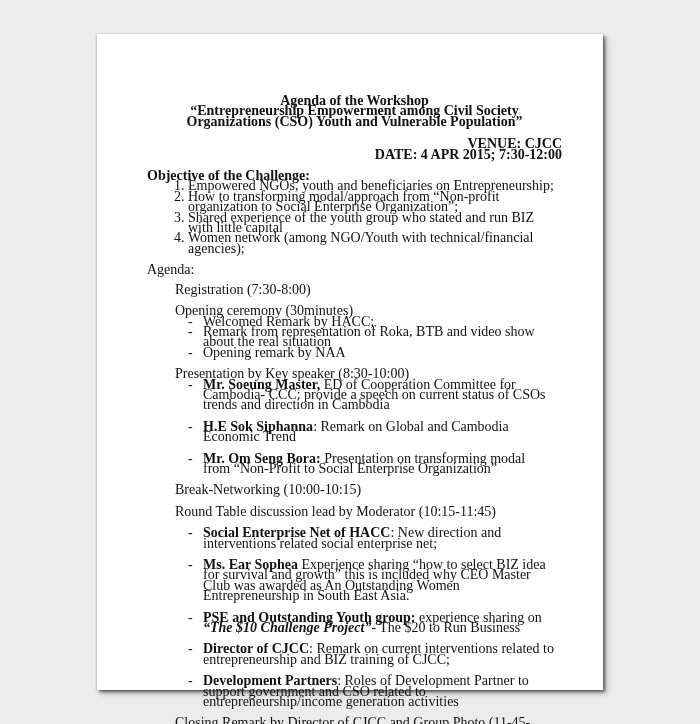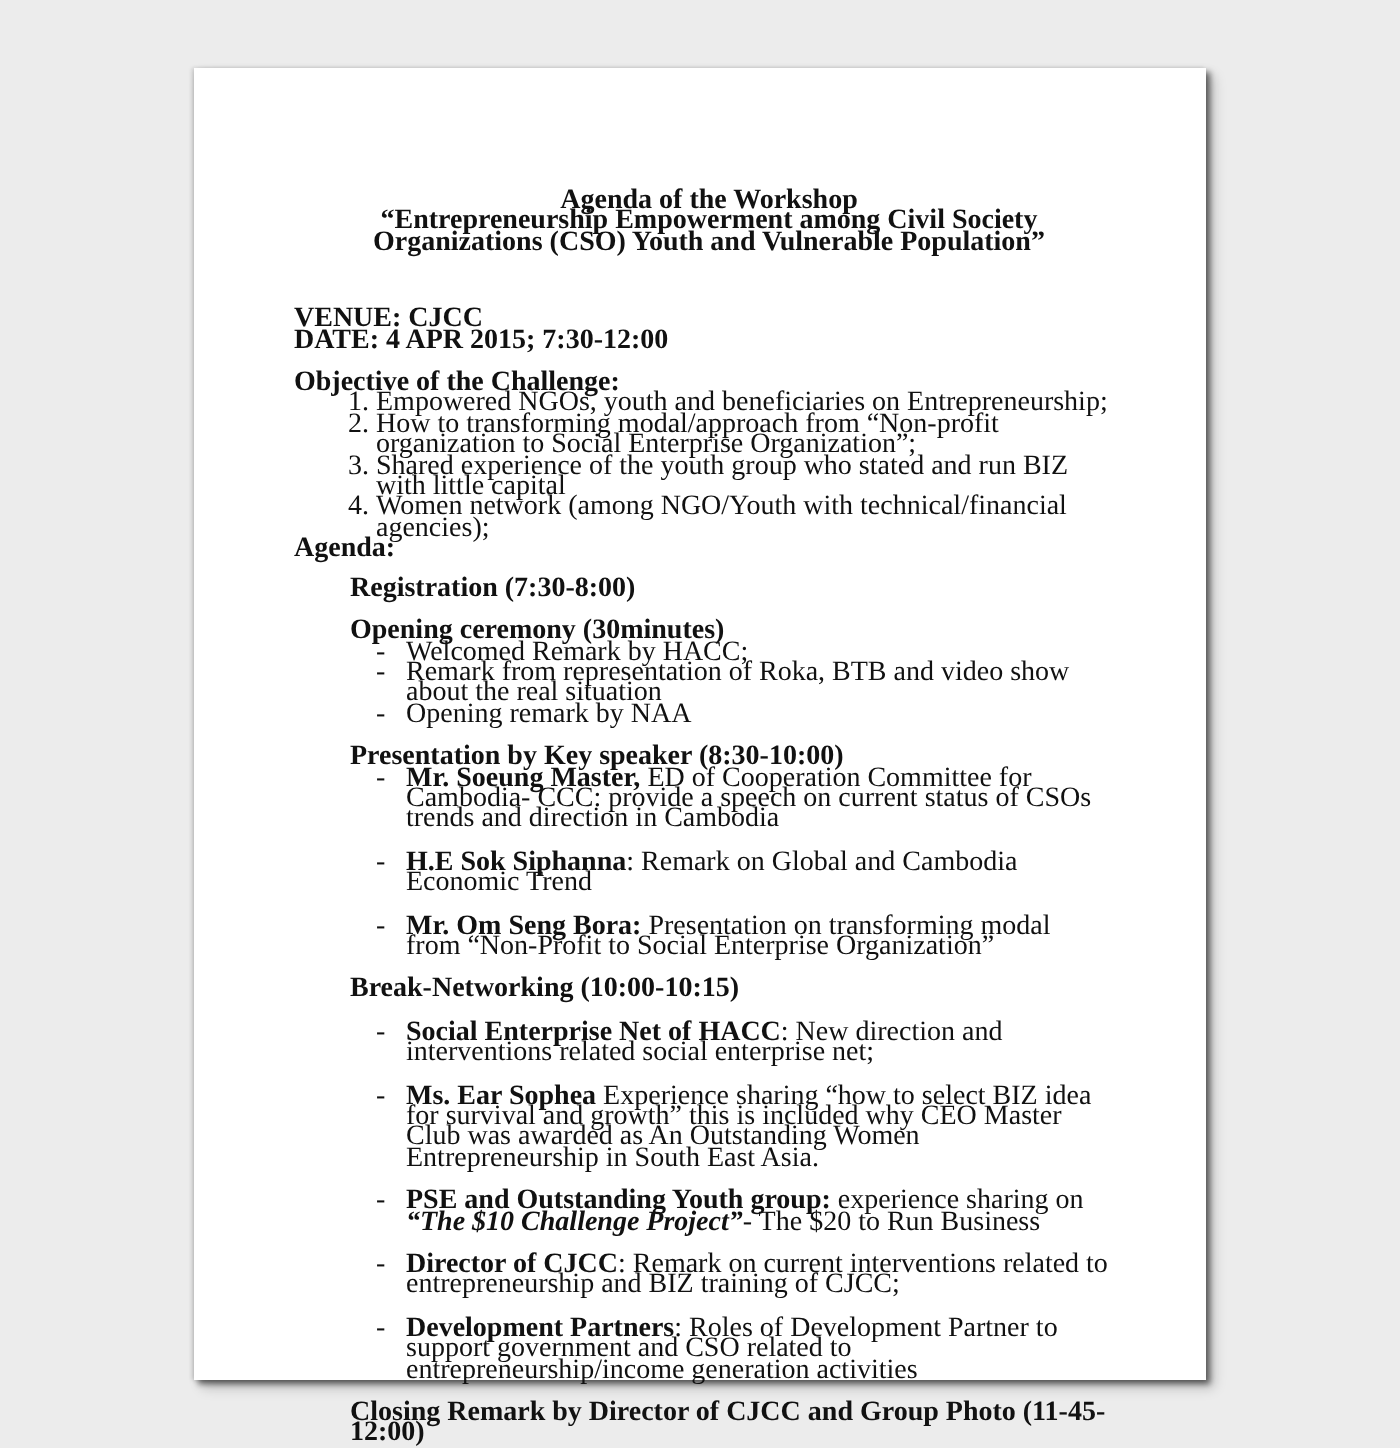--- a/index.html
+++ b/index.html
@@ -31,23 +31,23 @@
       width: 415px;
       font-size: 14px;
       line-height: 10.4px;
     }
     .title-block {
       text-align: center;
       font-weight: bold;
     }
     .title-block div { margin: 0; }
     .venue-block {
-      text-align: left;
+      text-align: right;
       font-weight: bold;
-      margin-top: 28px;
+      margin-top: 12px;
     }
     .obj-heading {
       font-weight: bold;
       margin-top: 11px;
     }
     ol.objectives {
       margin: 0;
       padding: 0;
       list-style: none;
     }
@@ -55,28 +55,28 @@
       position: relative;
       padding-left: 41px;
     }
     ol.objectives li .num {
       position: absolute;
       left: 27px;
       width: 10px;
       text-align: right;
     }
     .agenda-heading {
-      font-weight: bold;
-      margin-top: 0;
+      font-weight: normal;
+      margin-top: 11px;
     }
     .agenda {
       margin-left: 28px;
     }
     .section-heading {
-      font-weight: bold;
+      font-weight: normal;
       margin-top: 11px;
     }
     .section-heading.first { margin-top: 9px; }
     ul.dash {
       margin: 0;
       padding: 0;
       list-style: none;
     }
     ul.dash li {
       position: relative;
@@ -162,20 +162,21 @@
           <b>H.E Sok Siphanna</b><span>: Remark on Global and Cambodia Economic Trend</span>
         </li>
         <li>
           <span class="dash-mark">-</span>
           <b>Mr. Om Seng Bora:</b><span> Presentation on transforming modal from “Non-Profit to Social Enterprise Organization”</span>
         </li>
       </ul>
 
       <div class="section-heading">Break-Networking (10:00-10:15)</div>
 
+      <div class="section-heading">Round Table discussion lead by Moderator (10:15-11:45)</div>
       <ul class="dash spaced gap-top">
         <li class="first-item">
           <span class="dash-mark">-</span>
           <b>Social Enterprise Net of HACC</b><span>: New direction and interventions related social enterprise net;</span>
         </li>
         <li>
           <span class="dash-mark">-</span>
           <b>Ms. Ear Sophea</b><span> Experience sharing “how to select BIZ idea for survival and growth” this is included why CEO Master Club was awarded as An Outstanding Women Entrepreneurship in South East Asia.</span>
         </li>
         <li>

